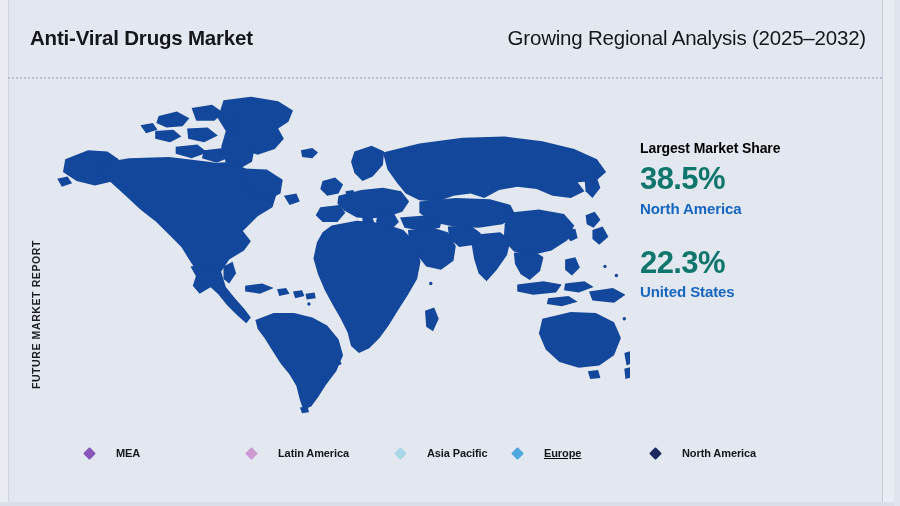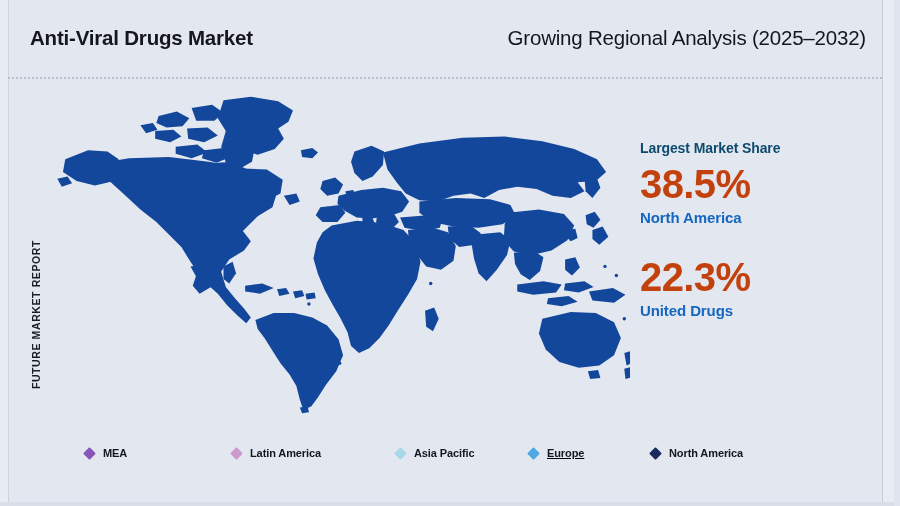--- a/index.html
+++ b/index.html
@@ -123,29 +123,29 @@
     position: absolute;
     left: 640px;
     top: 140px;
     width: 240px;
   }
   .stat-block { margin-bottom: 30px; }
   .stat-block:last-child { margin-bottom: 0; }
   .stat-label {
     font-size: 14px;
     font-weight: bold;
-    color: #0c4a6e;
+    color: #000000;
     letter-spacing: -0.1px;
     margin-bottom: 7px;
     white-space: nowrap;
   }
   .stat-value {
-    font-size: 40px;
-    font-weight: bold;
-    color: #c2410c;
+    font-size: 31px;
+    font-weight: bold;
+    color: #0f766e;
     line-height: 1.05;
     letter-spacing: -0.6px;
     margin-bottom: 4px;
   }
   .stat-sub {
     font-size: 15px;
     font-weight: bold;
     color: #1566c0;
     letter-spacing: -0.1px;
   }
@@ -155,21 +155,21 @@
     position: absolute;
     left: 85px;
     top: 447px;
     width: 700px;
     height: 20px;
   }
   .legend-item {
     position: absolute;
     display: flex;
     align-items: center;
-    gap: 9px;
+    gap: 22px;
     white-space: nowrap;
   }
   .legend-marker {
     width: 9px;
     height: 9px;
     transform: rotate(45deg);
     border-radius: 1px;
     flex: 0 0 auto;
   }
   .legend-label {
@@ -308,43 +308,43 @@
   <div class="stats">
 
     <div class="stat-block">
       <div class="stat-label">Largest Market Share</div>
       <div class="stat-value">38.5%</div>
       <div class="stat-sub">North America</div>
     </div>
 
     <div class="stat-block">
       <div class="stat-value">22.3%</div>
-      <div class="stat-sub">United Drugs</div>
+      <div class="stat-sub">United States</div>
     </div>
 
   </div>
 
   <div class="legend">
 
     <div class="legend-item" style="left:0px;">
       <span class="legend-marker" style="background: rgb(136, 85, 187);"></span>
       <span class="legend-label">MEA</span>
     </div>
 
-    <div class="legend-item" style="left:147px;justify-content:space-between;">
+    <div class="legend-item" style="left:162px;justify-content:space-between;">
       <span class="legend-marker" style="background: rgb(203, 154, 208);"></span>
       <span class="legend-label">Latin America</span>
     </div>
 
     <div class="legend-item" style="left:292px;padding-left:19px;">
       <span class="legend-marker" style="background: rgb(168, 216, 232);"></span>
       <span class="legend-label">Asia Pacific</span>
     </div>
 
-    <div class="legend-item" style="left:444px;text-decoration:underline;">
+    <div class="legend-item" style="left:428px;text-decoration:underline;">
       <span class="legend-marker" style="background: rgb(79, 168, 224);"></span>
       <span class="legend-label">Europe</span>
     </div>
 
     <div class="legend-item" style="left:566px;">
       <span class="legend-marker" style="background: rgb(26, 42, 94);"></span>
       <span class="legend-label">North America</span>
     </div>
 
   </div>

